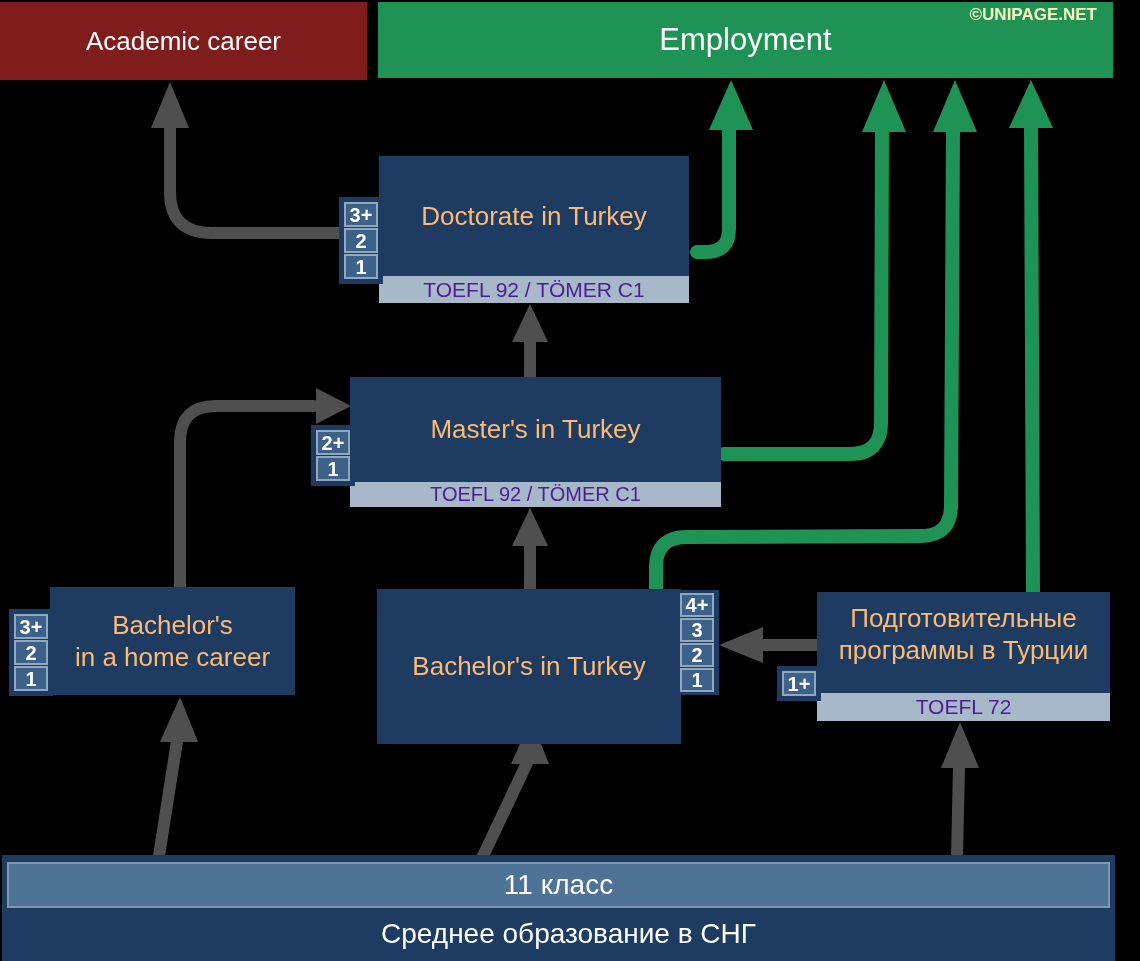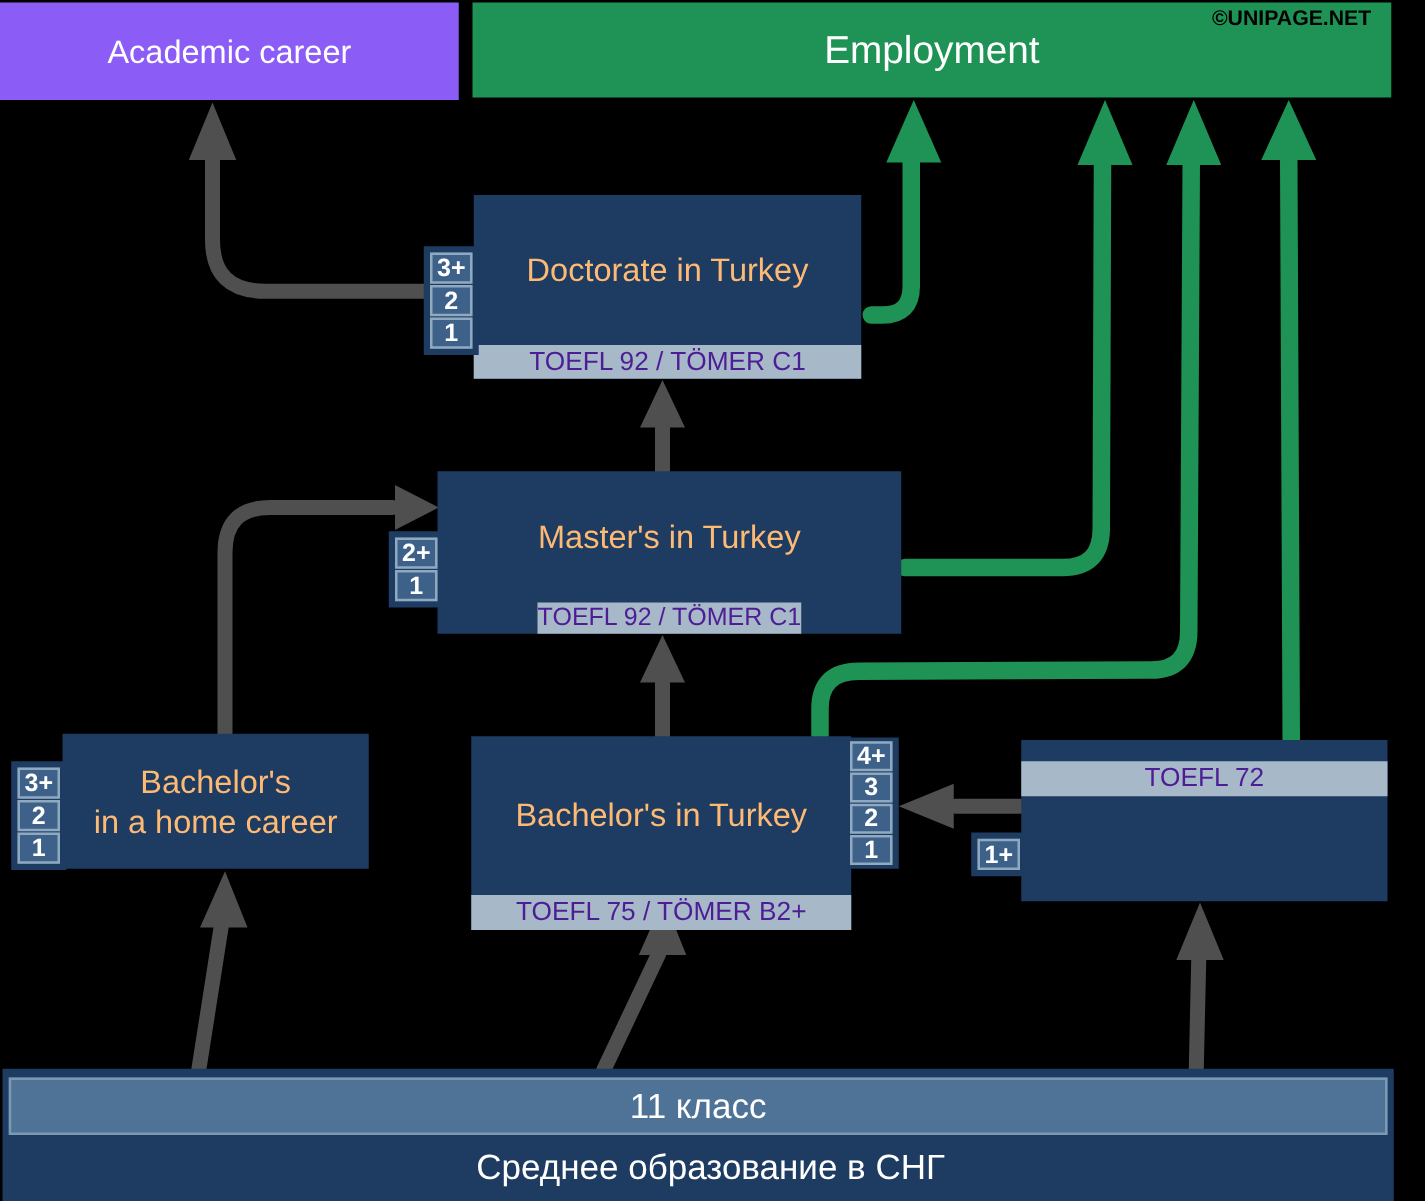--- a/index.html
+++ b/index.html
@@ -7,26 +7,26 @@
     position:relative;width:1140px;height:961px;background:#000;overflow:hidden;
     font-family:"Liberation Sans", sans-serif;color:#fff;
   }
   .abs{position:absolute;}
   .navy-box{background:#1E3B61;display:flex;flex-direction:column;}
   .box-title{flex:1;display:flex;flex-direction:column;align-items:center;justify-content:center;
     font-size:26px;line-height:1.25;color:#fdba74;text-align:center;}
   .req-bar{background:#A7B8C8;color:#4c1d95;display:flex;align-items:center;justify-content:center;
     font-size:21px;}
   .top-box{display:flex;align-items:center;justify-content:center;}
-  #academic{left:0;top:2px;width:367px;height:78px;background:#8b5cf6;font-size:26px;justify-content:center;}
+  #academic{left:0;top:2px;width:367px;height:78px;background:#7f1d1d;font-size:26px;justify-content:center;}
   #employment{left:378px;top:2px;width:735px;height:76px;background:#1F9355;font-size:31px;}
-  #watermark{top:3px;right:16px;font-size:17px;font-weight:700;color:#000000;}
+  #watermark{top:3px;right:16px;font-size:17px;font-weight:700;color:#fef9c3;}
   #doctorate{left:379px;top:156px;width:310px;height:147px;}
   #doctorate .req-bar{height:27px;}
-  #masters{left:350px;top:377px;width:371px;height:130px;align-items:center;}
+  #masters{left:350px;top:377px;width:371px;height:130px;}
   #masters .req-bar{height:25px;font-size:20px;}
   #bachelor-home{left:50px;top:587px;width:245px;height:108px;}
   #bachelor-turkey{left:377px;top:589px;width:304px;height:155px;}
   #bachelor-turkey .req-bar{height:28px;}
   #prep{left:817px;top:592px;width:293px;height:129px;}
   #prep .req-bar{height:28px;margin-top:17px;}
   .tag-col{background:#1E3B61;display:flex;flex-direction:column;gap:1px;padding:5px;z-index:3;}
   .tag{width:30px;height:21px;background:#3E6189;border:2px solid #8FA9C0;
     display:flex;align-items:center;justify-content:center;
     font-size:20px;font-weight:700;color:#fff;line-height:1;}
@@ -120,30 +120,33 @@
     </div>
   </div>
   <div class="abs tag-col" id="bachelor-home-tags">
     <div class="tag">3+</div>
     <div class="tag">2</div>
     <div class="tag">1</div>
   </div>
 
   <div class="abs navy-box zbox" id="bachelor-turkey">
     <div class="box-title">Bachelor's in Turkey</div>
-    <div class="req-bar">TOEFL 75 / TÖMER B2+</div>
   </div>
   <div class="abs tag-col" id="bachelor-turkey-tags">
     <div class="tag">4+</div>
     <div class="tag">3</div>
     <div class="tag">2</div>
     <div class="tag">1</div>
   </div>
 
   <div class="abs navy-box zbox" id="prep">
+    <div class="box-title">
+      <span>Подготовительные</span>
+      <span>программы в Турции</span>
+    </div>
     <div class="req-bar">TOEFL 72</div>
   </div>
   <div class="abs tag-col" id="prep-tags">
     <div class="tag">1+</div>
   </div>
 
   <div class="abs" id="bottom-box">
     <div class="abs" id="grade11-bar">
       <span>11 класс</span>
     </div>

